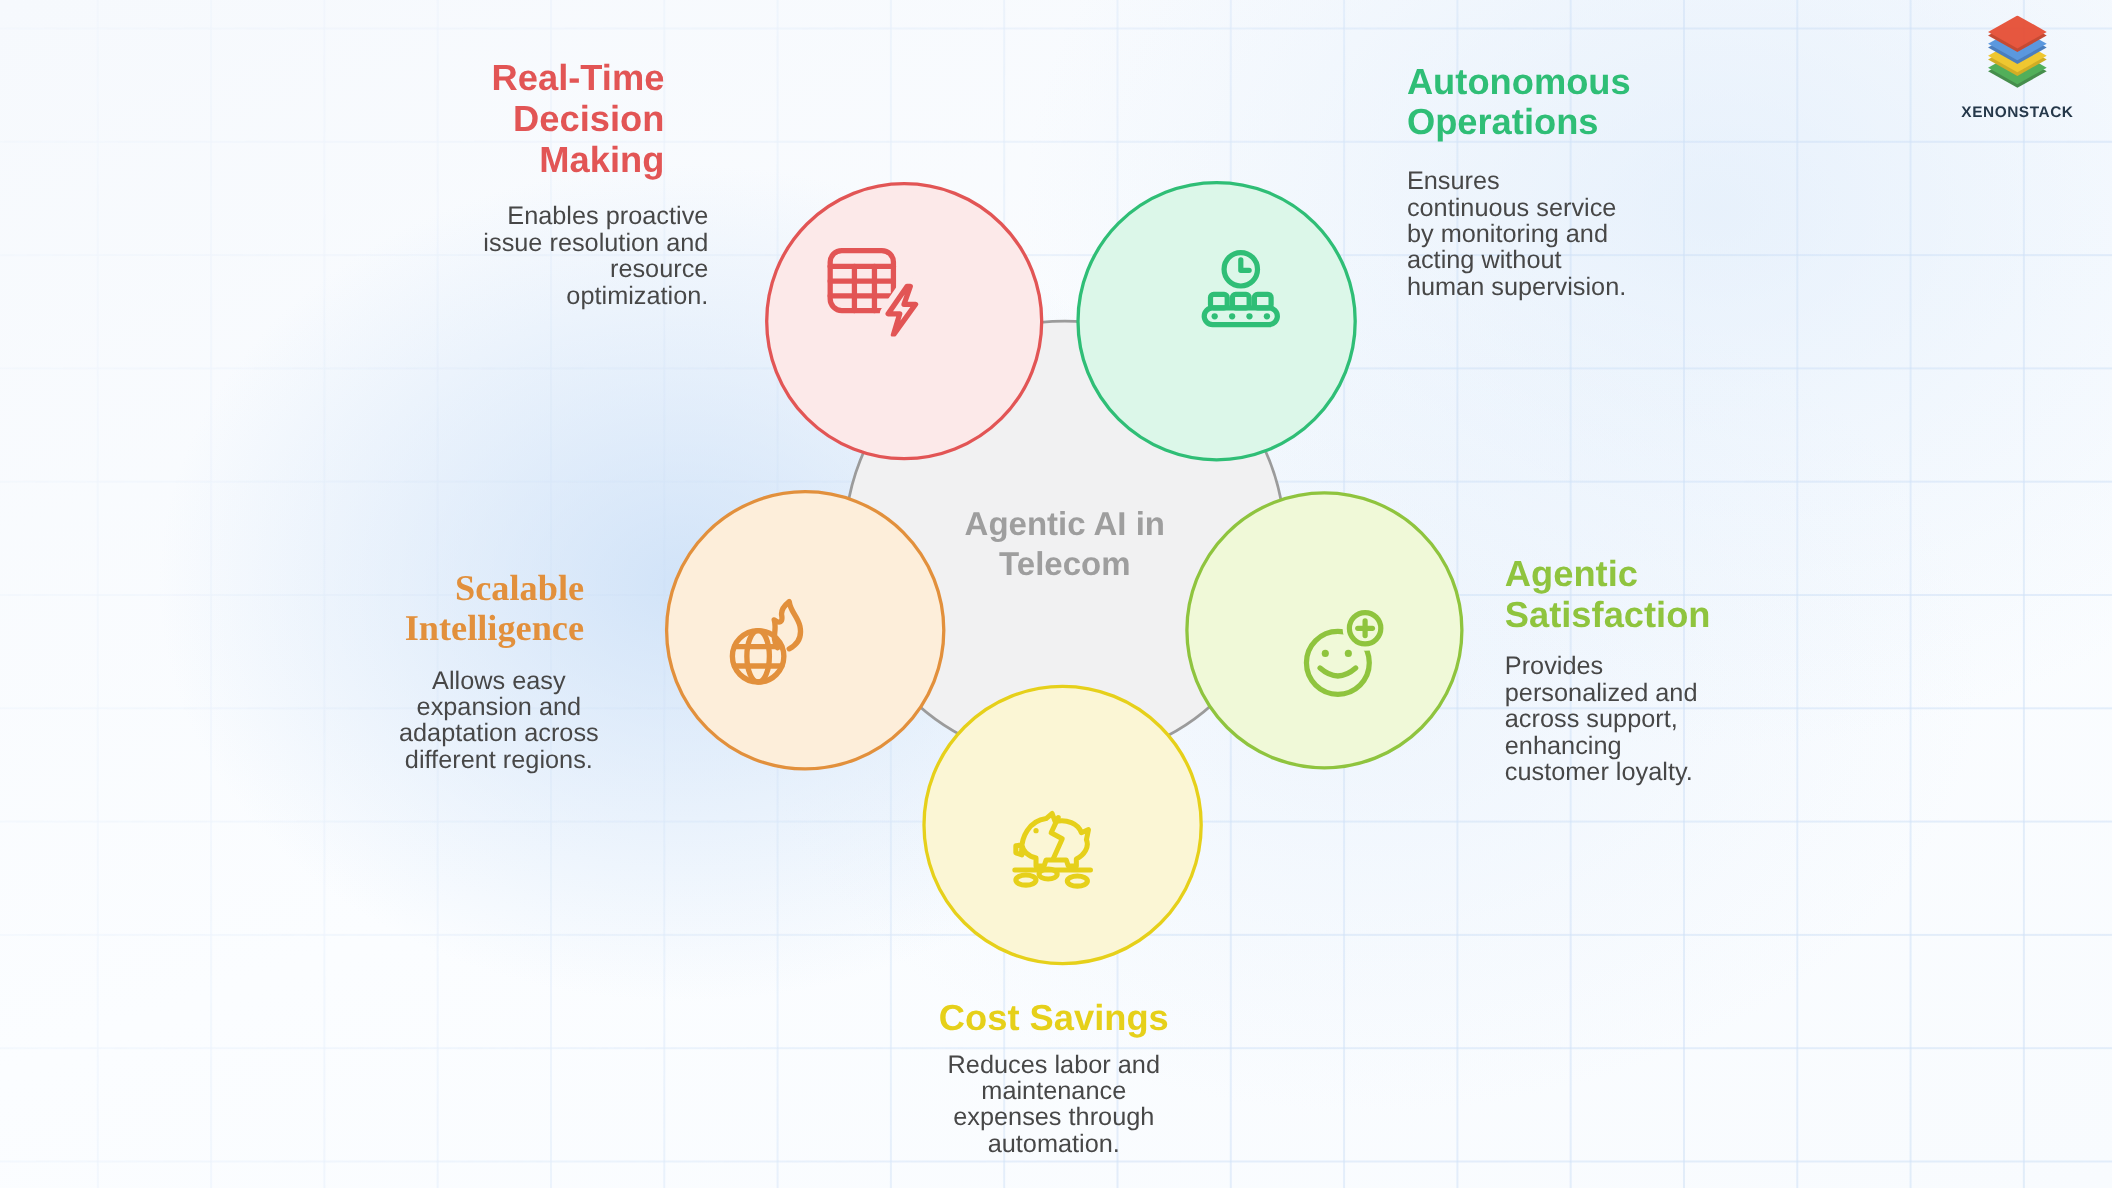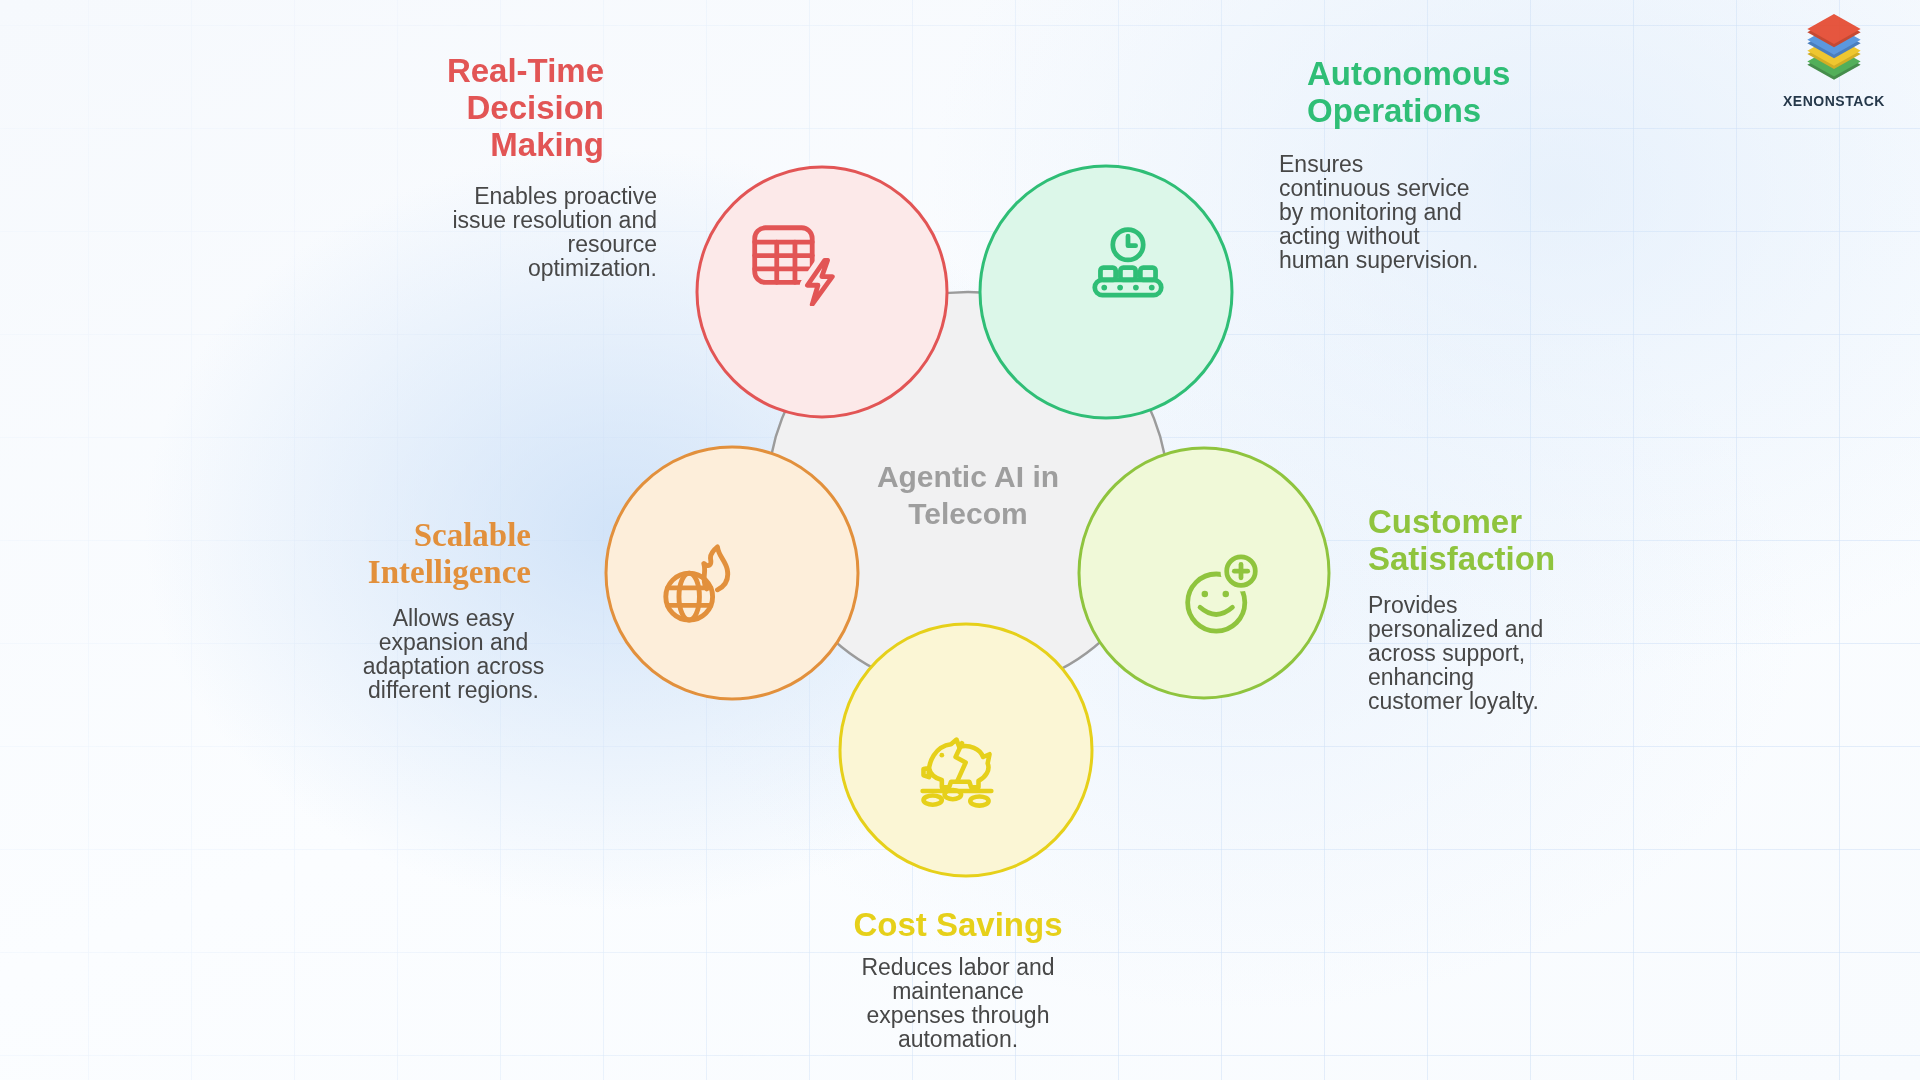--- a/index.html
+++ b/index.html
@@ -21,21 +21,21 @@
     background-position:88px 25px;
     -webkit-mask-image:linear-gradient(115deg, rgba(0,0,0,0.10) 0%, rgba(0,0,0,0.35) 30%, rgba(0,0,0,0.85) 60%, rgba(0,0,0,0.9) 100%);
     mask-image:linear-gradient(115deg, rgba(0,0,0,0.10) 0%, rgba(0,0,0,0.35) 30%, rgba(0,0,0,0.85) 60%, rgba(0,0,0,0.9) 100%);
   }
   .venn{position:absolute;left:0;top:0;}
   .node-title{position:absolute;font-weight:700;font-size:33px;line-height:37px;}
   .node-desc{position:absolute;font-size:23px;line-height:24px;color:#474747;}
   .center-title{position:absolute;left:856px;top:458px;width:224px;text-align:center;
     font-weight:700;font-size:30px;line-height:37px;}
   .t-rtdm{left:412px;top:52px;width:192px;text-align:right;}
-  .d-rtdm{left:442px;top:184px;width:215px;text-align:right;}
+  .d-rtdm{left:429px;top:184px;width:215px;text-align:right;}
   .t-ao{left:1279px;top:55px;width:205px;text-align:left;}
   .d-ao{left:1279px;top:152px;width:200px;text-align:left;}
   .t-si{left:318px;top:517px;width:213px;text-align:right;}
   .d-si{left:360px;top:606px;width:187px;text-align:center;}
   .t-cs{left:1368px;top:503px;width:215px;text-align:left;}
   .d-cs{left:1368px;top:593px;width:200px;text-align:left;}
   .t-cost{left:808px;top:906px;width:300px;text-align:center;}
   .d-cost{left:860px;top:955px;width:196px;text-align:center;}
   .icon{position:absolute;}
   .icon svg{display:block;width:100%;height:auto;}
@@ -125,27 +125,27 @@
       <ellipse cx="38" cy="65" rx="9" ry="5"></ellipse>
       <ellipse cx="67" cy="72" rx="10" ry="5"></ellipse>
     </svg>
   </div>
 
   <div class="center-title" style="color: rgb(158, 158, 158);">Agentic AI in Telecom</div>
 
   <div class="node-title t-rtdm" style="color: rgb(226, 85, 85);">Real-Time Decision Making</div>
   <div class="node-desc d-rtdm">Enables proactive issue resolution and resource optimization.</div>
 
-  <div class="node-title t-ao" style="color: rgb(47, 190, 118); margin-left: 28px;">Autonomous Operations</div>
+  <div class="node-title t-ao" style="color: rgb(47, 190, 118);">Autonomous Operations</div>
   <div class="node-desc d-ao">Ensures continuous service by monitoring and acting without human supervision.</div>
 
   <div class="node-title t-si" style="color: rgb(226, 144, 60); font-family: Liberation Serif, serif;">Scalable Intelligence</div>
   <div class="node-desc d-si">Allows easy expansion and adaptation across different regions.</div>
 
-  <div class="node-title t-cs" style="color: rgb(143, 196, 62);">Customer Satisfaction</div>
+  <div class="node-title t-cs" style="color: rgb(143, 196, 62);">Agentic Satisfaction</div>
   <div class="node-desc d-cs">Provides personalized and across support, enhancing customer loyalty.</div>
 
   <div class="node-title t-cost" style="color: rgb(230, 208, 26);">Cost Savings</div>
   <div class="node-desc d-cost">Reduces labor and maintenance expenses through automation.</div>
 
   <div class="logo">
     <svg viewBox="0 0 84 80">
       <g opacity="0.92">
         <path d="M42 43 L74 61 L42 79 L10 61 Z" fill="#37853D"></path>
         <path d="M42 39 L74 57 L42 75 L10 57 Z" fill="#45A94D"></path>

